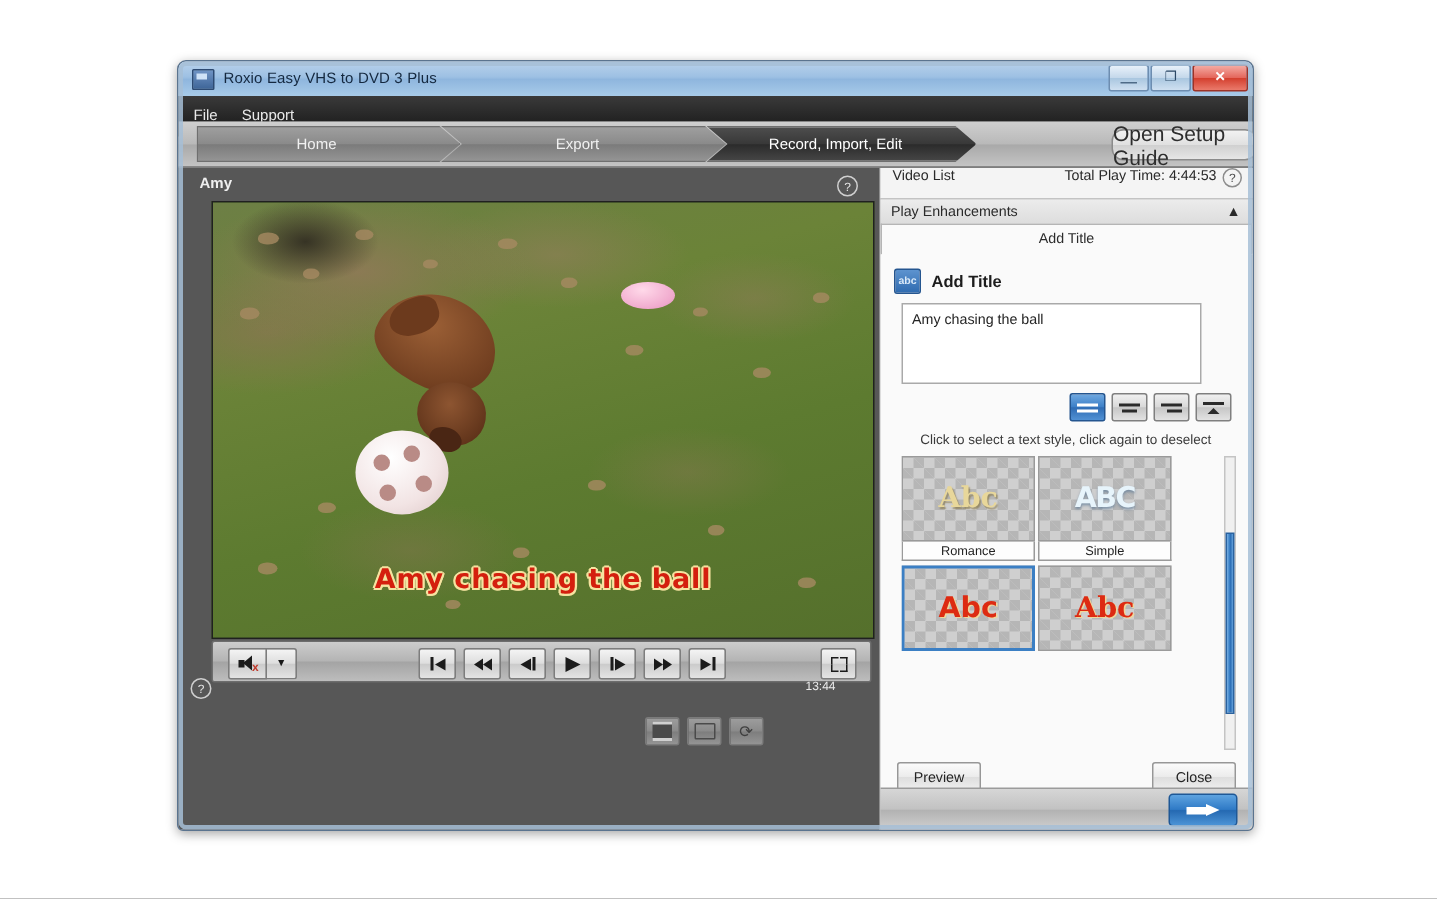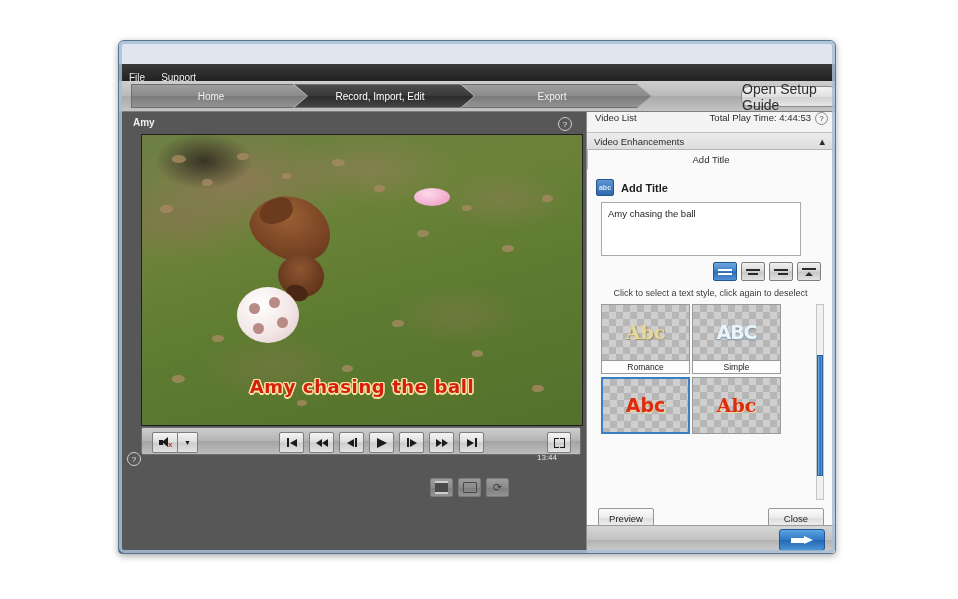--- a/index.html
+++ b/index.html
@@ -400,33 +400,48 @@
     border-left:9px solid #fff;
   }
 </style>
 </head>
 <body>
 
 <div id="root">
 
   <div class="window">
 
+    <div class="titlebar">
+      <div class="title-ico"></div>
+      <div class="title-text">Roxio Easy VHS to DVD 3 Plus</div>
+      <div class="win-btns">
+        <div class="wb min">
+            <span class="glyph">—</span>
+          </div>
+        <div class="wb">
+            <span class="glyph">❐</span>
+          </div>
+        <div class="wb close">
+            <span class="glyph">✕</span>
+          </div>
+      </div>
+    </div>
 
     <div class="menubar">
       <span>File</span>
       <span>Support</span>
     </div>
 
     <div class="appbody">
 
       <div class="navstrip">
         <div class="tabs">
           <div class="tab first t1">Home</div>
+          <div class="tab t3">Export</div>
           <div class="tab active t2">Record, Import, Edit</div>
-          <div class="tab t3">Export</div>
         </div>
         <div class="setup-btn">Open Setup Guide</div>
       </div>
 
       <div class="leftpane">
         <div class="clipname">Amy</div>
         <div class="pane-help">
           <div class="help-circ">?</div>
         </div>
 
@@ -557,21 +572,21 @@
           <span class="vl-time">
             <span>Total Play Time:</span>
             <span>4:44:53</span>
           </span>
           <span class="vl-help">
             <span class="help-dark">?</span>
           </span>
         </div>
 
         <div class="ve-head">
-          <span>Video Enhancements</span>
+          <span>Play Enhancements</span>
           <span class="collapse">▲</span>
         </div>
 
         <div class="tabrow">
           <div class="ptab active">Add Title</div>
         </div>
 
         <div class="panelbody">
           <div class="sect-head">
             <span class="abc-ico">abc</span>

